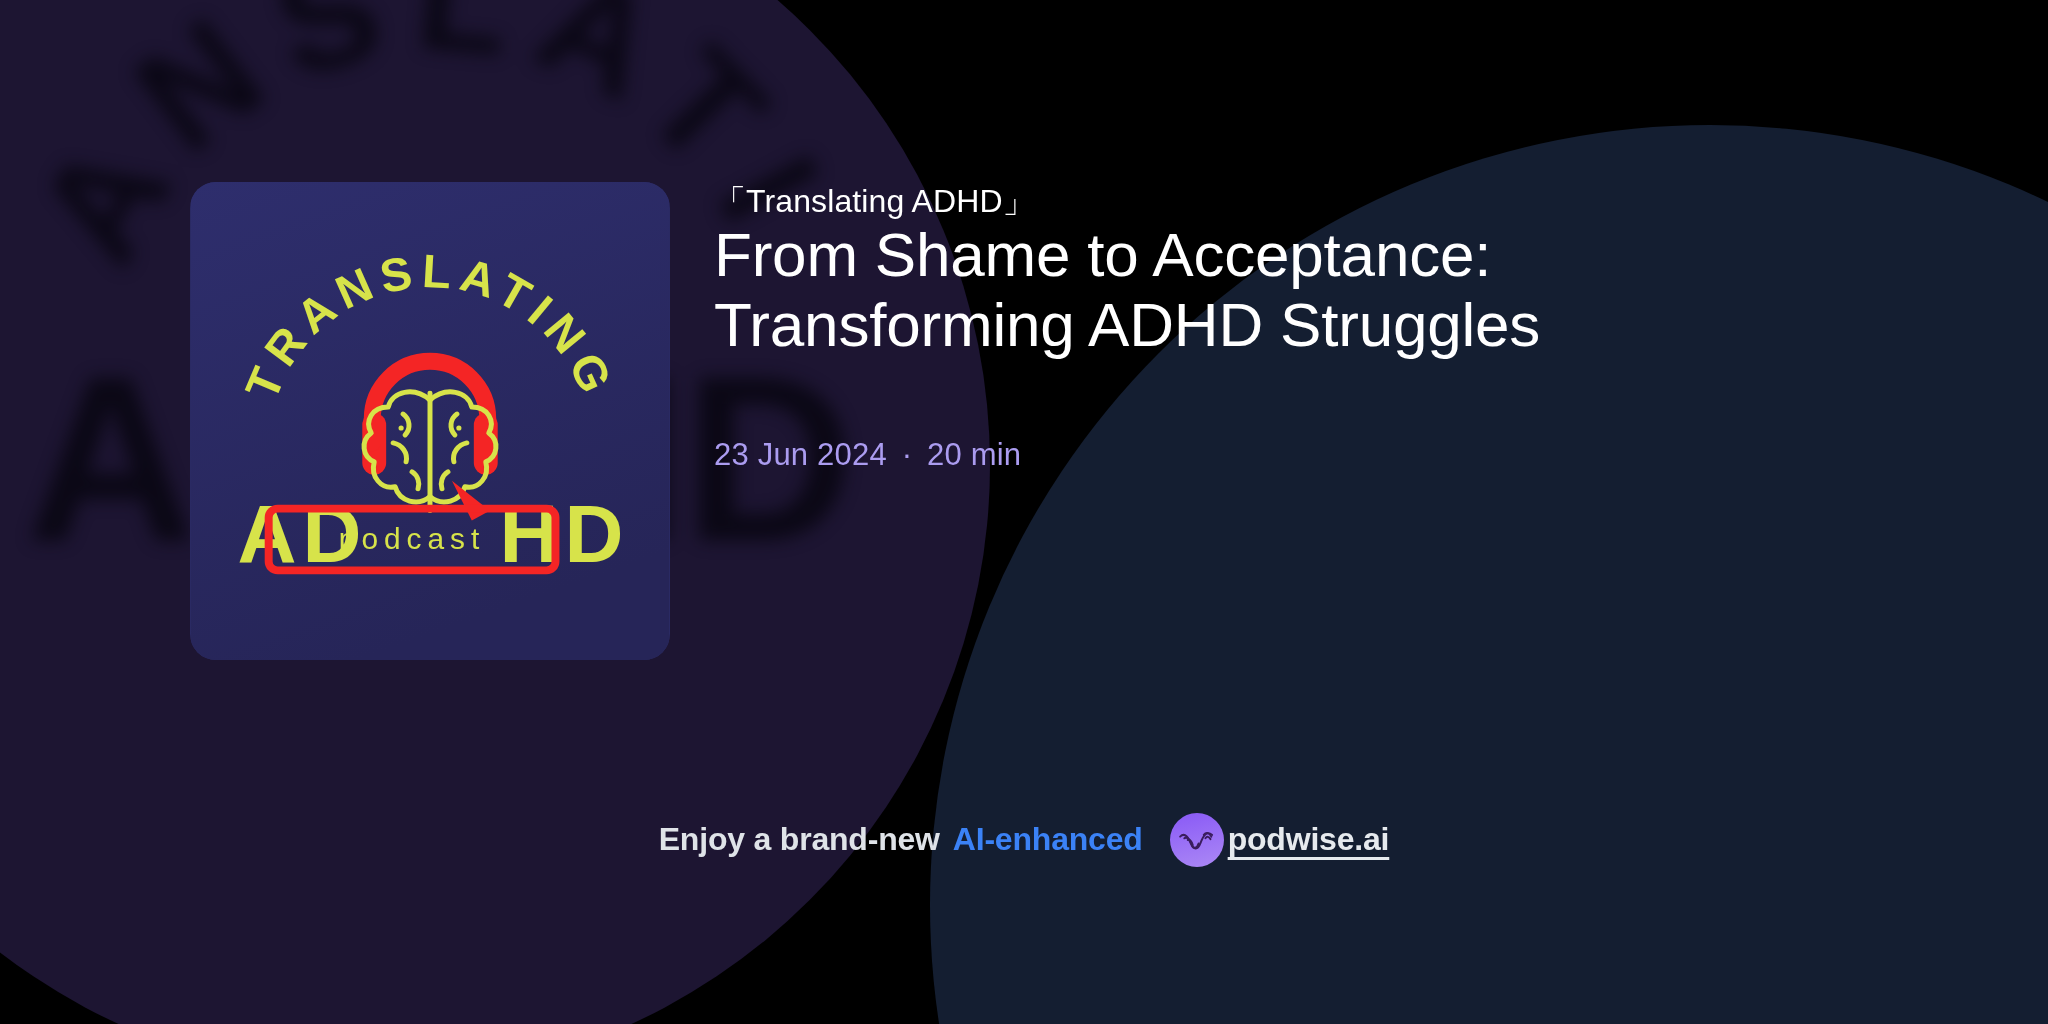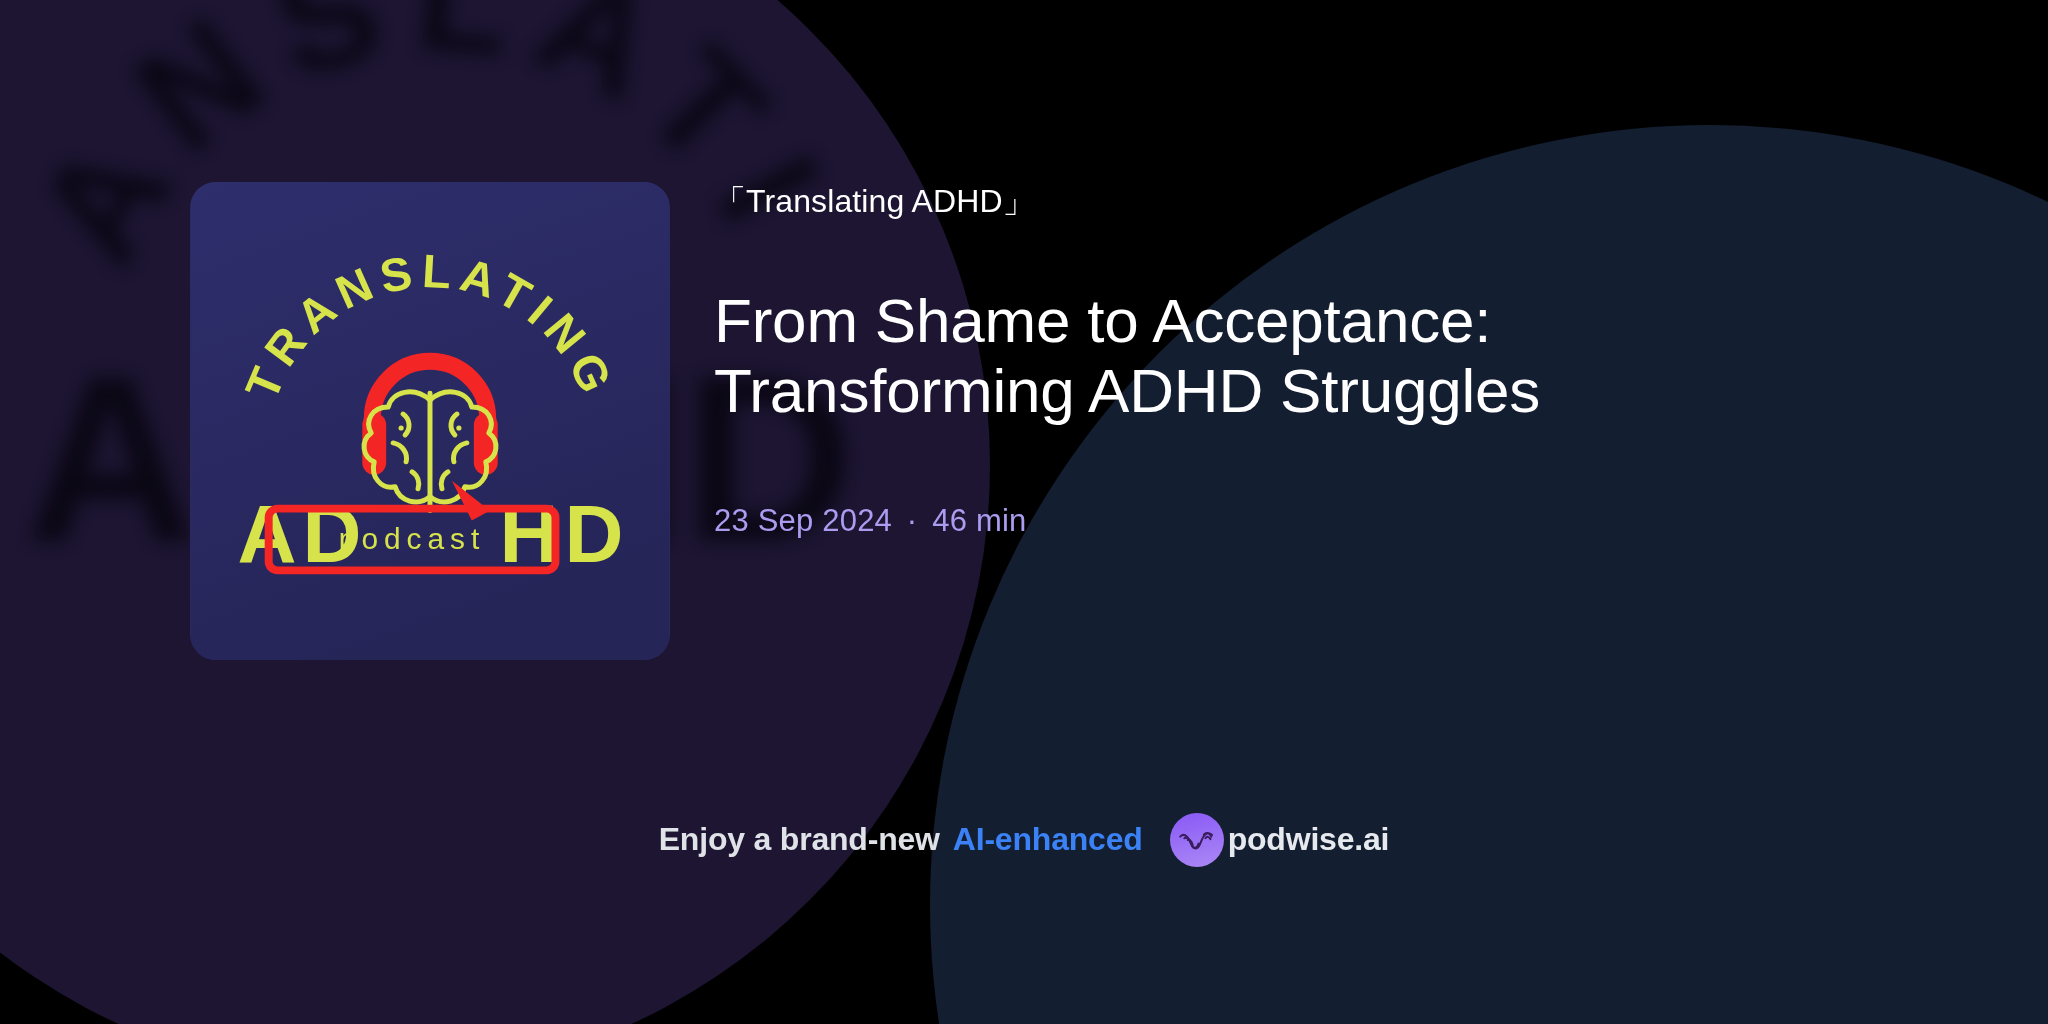--- a/index.html
+++ b/index.html
@@ -70,21 +70,20 @@
     width:1200px;
   }
   .podcast-name{
     font-size:32px;
     line-height:1.2;
     color:#ffffff;
     letter-spacing:.1px;
     white-space:nowrap;
   }
   .episode-title{
-    margin-top:66px;
     font-size:62px;
     line-height:1.12;
     color:#ffffff;
     font-weight:400;
     letter-spacing:-.2px;
     max-width:1050px;
   }
   .meta{
     margin-top:78px;
     font-size:31px;
@@ -119,20 +118,21 @@
   }
   .brand-logo{
     width:54px; height:54px;
     border-radius:50%;
     flex:0 0 auto;
     position:relative;
     top:1px;
   }
   .brand-logo svg{ width:100%; height:100%; display:block; }
   .brand-name{
+    text-decoration:underline;
     text-underline-offset:7px;
     text-decoration-thickness:3px;
     color:#e6eaee;
     margin-left:4px;
   }
 </style>
 </head>
 <body>
 
 <div class="stage">
@@ -210,23 +210,23 @@
       </g>
     </svg>
   </div>
 
   <div class="info">
     <div class="podcast-name">「Translating ADHD」</div>
 
     <h1 class="episode-title">From Shame to Acceptance: Transforming ADHD Struggles</h1>
 
     <div class="meta">
-      <span>23 Sep 2024</span>
+      <span>23 Jun 2024</span>
       <span class="sep">·</span>
-      <span>46 min</span>
+      <span>20 min</span>
     </div>
   </div>
 
   <div class="footer">
     <span>Enjoy a brand-new</span>
     <span class="space"></span>
     <span class="accent">AI-enhanced</span>
     <span class="space"></span>
 
     <span class="brand-wrap">

